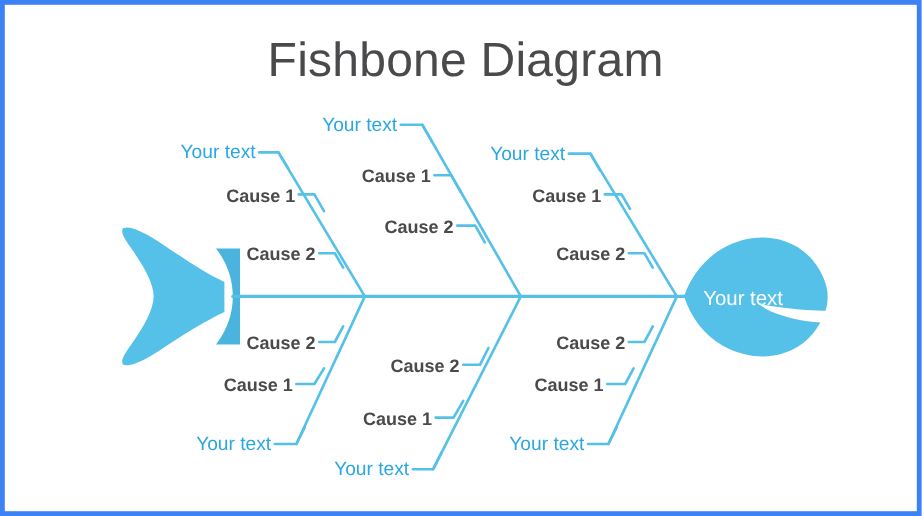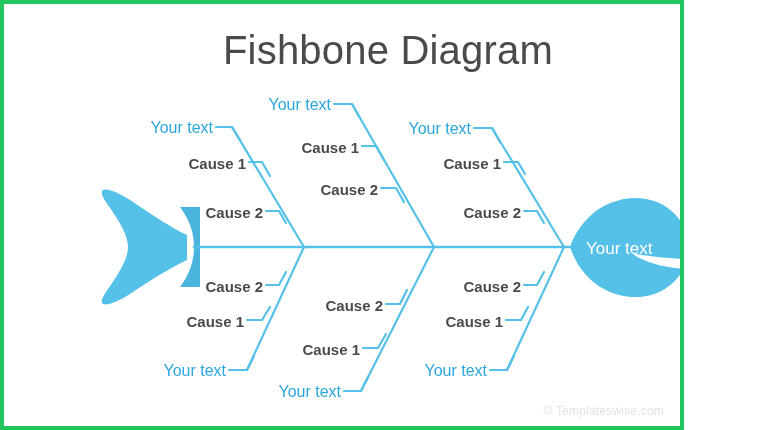--- a/index.html
+++ b/index.html
@@ -9,25 +9,25 @@
   }
   body {
     width: 768px;
     height: 430px;
     overflow: hidden;
     font-family: "Liberation Sans", sans-serif;
   }
 
   #slide {
     position: relative;
-    width: 684px;
+    width: 768px;
     height: 430px;
     background: #ffffff;
     box-sizing: border-box;
-    border: 4px solid #22c55e;
+    border: 4px solid #3b82f6;
     overflow: hidden;
   }
 
   #canvas {
     position: absolute;
     left: 0;
     top: 0;
     width: 768px;
     height: 430px;
   }
@@ -180,15 +180,14 @@
   <div class="lbl lbl-cause lbl-right" style="left:379px; top:294px;">Cause 2</div>
   <div class="lbl lbl-cause lbl-right" style="left:356px; top:338px;">Cause 1</div>
   <div class="lbl lbl-yourtext lbl-right" style="left:337px; top:380px;">Your text</div>
 
   <div class="lbl lbl-cause lbl-right" style="left:517px; top:275px;">Cause 2</div>
   <div class="lbl lbl-cause lbl-right" style="left:499px; top:310px;">Cause 1</div>
   <div class="lbl lbl-yourtext lbl-right" style="left:483px; top:359px;">Your text</div>
 
   <div id="head-text" style="left:582px; top:235px;">Your text</div>
 
-  <div id="watermark">© Templateswise.com</div>
 
 </div>
 
 </body></html>

